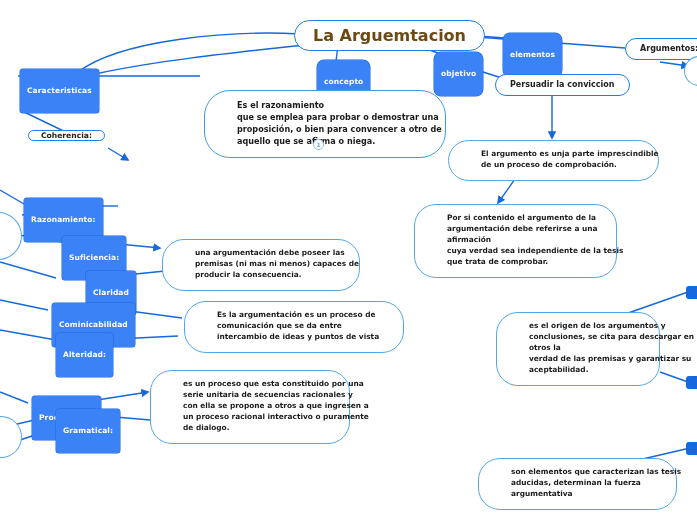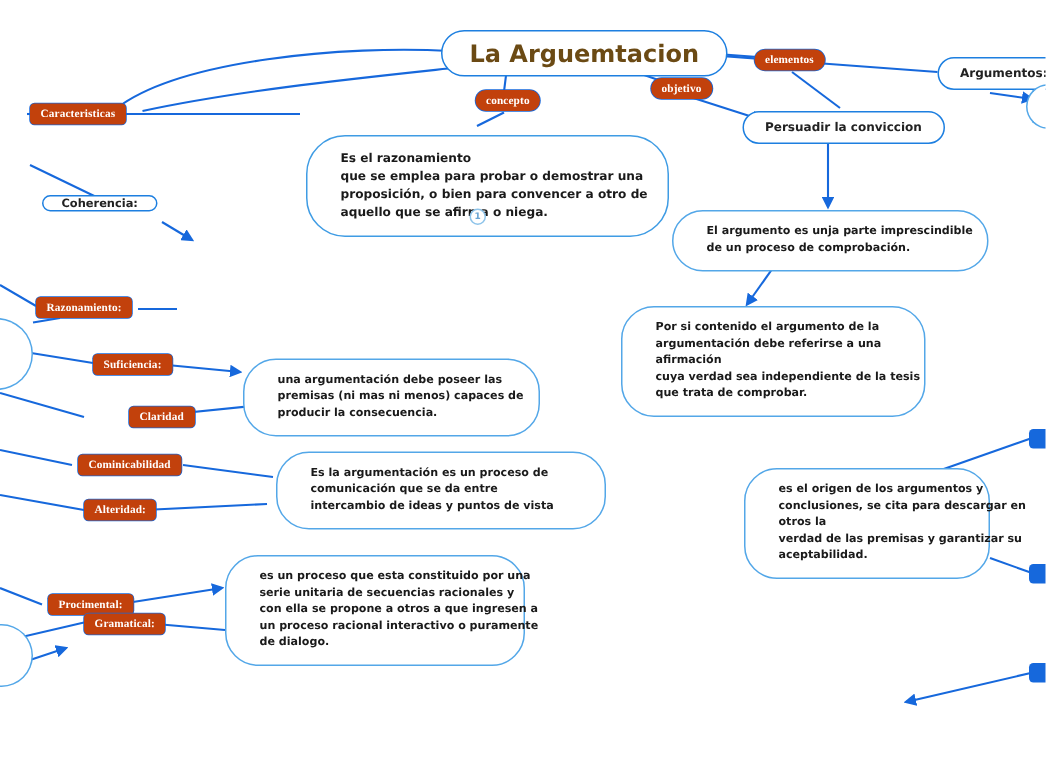--- a/index.html
+++ b/index.html
@@ -11,31 +11,30 @@
     position:relative;
   }
   #canvas{position:absolute;left:0;top:0;width:697px;height:520px;}
   svg.links{position:absolute;left:0;top:0;width:697px;height:520px;pointer-events:none;}
 
   
   .node{position:absolute;box-sizing:border-box;}
 
   
   .tag{
-    background:#c2410c;
+    background:#3b82f6;
     color:#ffffff;
     font-size:7.5px;
     font-weight:600;
     letter-spacing:.1px;
     border-radius:3px;
-    padding:3px 7px;
+    padding:18px 7px;
     white-space:nowrap;
     line-height:1.1;
     box-shadow:0 0 0 .5px #1668dc;
-    font-family:Liberation Serif, serif;
   }
   .tag.round{border-radius:7px;}
 
   
   .cap{
     background:#ffffff;
     border:1.4px solid #1d7fe0;
     border-radius:999px;
     color:#222222;
     font-size:8px;
@@ -53,21 +52,21 @@
   }
   
   .desc{
     background:#ffffff;
     border:1.3px solid #53a7e8;
     border-radius:22px;
     color:#1a1a1a;
     font-size:7.4px;
     font-weight:700;
     line-height:1.48;
-    padding:8px 16px 9px 22px;
+    padding:8px 16px 9px 32px;
     box-sizing:border-box;
   }
   .desc.lg{font-size:8.1px;line-height:1.5;border-radius:26px;border-color:#3f9ce4;}
   .desc .ln{display:block;white-space:nowrap;}
 
   
   .stub{
     background:#ffffff;
     border:1.4px solid #53a7e8;
     box-sizing:border-box;
@@ -232,20 +231,25 @@
   </div>
 
   <div class="node desc" style="left:496px;top:312px;width:164px;">
     <span class="ln">es el origen de los argumentos y</span>
     <span class="ln">conclusiones, se cita para descargar en</span>
     <span class="ln">otros la</span>
     <span class="ln">verdad de las premisas y garantizar su</span>
     <span class="ln">aceptabilidad.</span>
   </div>
 
+  <div class="node desc" style="left:478px;top:458px;width:199px;">
+    <span class="ln">son elementos que caracterizan las tesis</span>
+    <span class="ln">aducidas, determinan la fuerza</span>
+    <span class="ln">argumentativa</span>
+  </div>
 
   <div class="node stub left" style="left:-24px;top:212px;width:46px;height:48px;"></div>
   <div class="node stub left" style="left:-24px;top:416px;width:46px;height:42px;"></div>
   <div class="node stub right" style="left:684px;top:56px;width:30px;height:30px;"></div>
   <div class="node tagstub right" style="left:686px;top:286px;width:16px;height:13px;"></div>
   <div class="node tagstub right" style="left:686px;top:376px;width:16px;height:13px;"></div>
   <div class="node tagstub right" style="left:686px;top:442px;width:16px;height:13px;"></div>
 
 </div>
 

